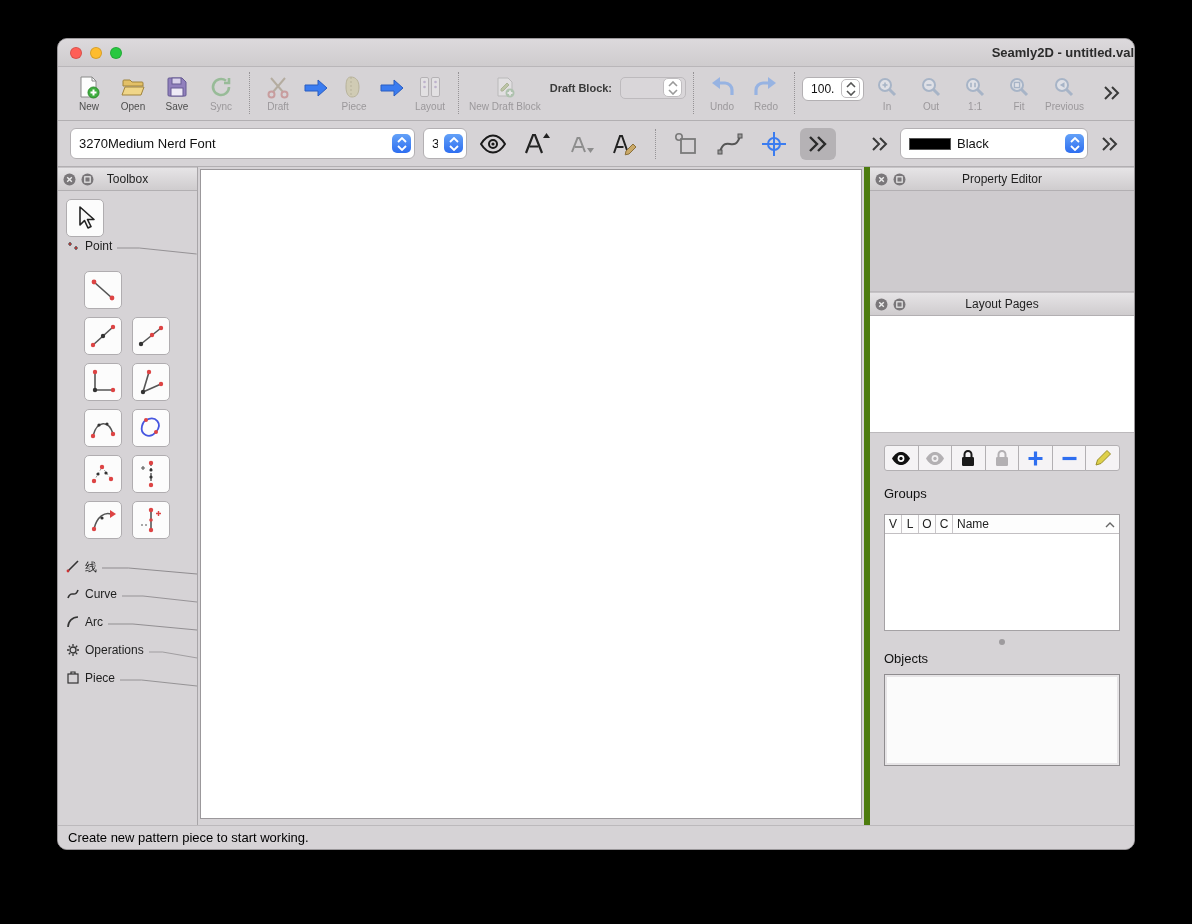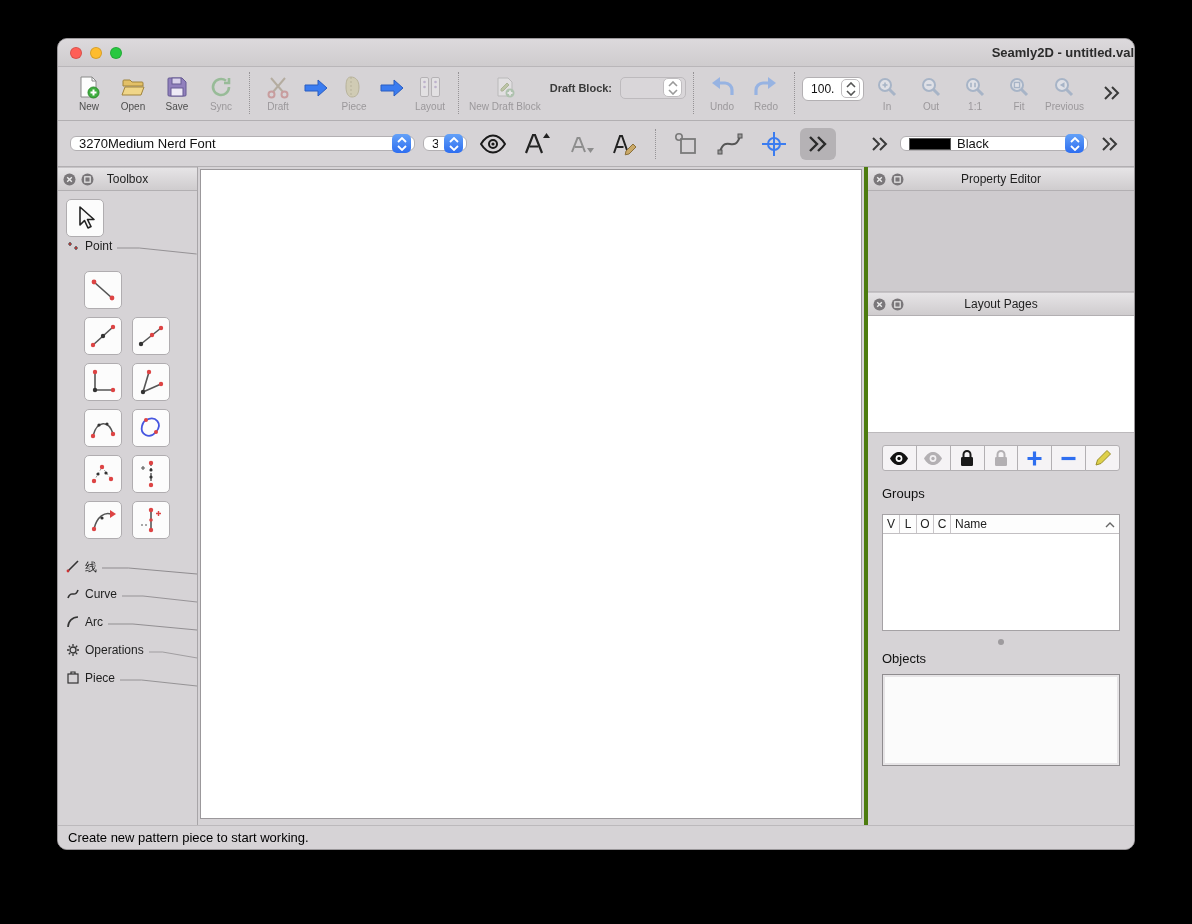--- a/index.html
+++ b/index.html
@@ -28,21 +28,21 @@
   .tbtn.dis .ticon { opacity:.45; }
   .tbtn.dis .tlabel { color:#9b989b; }
   .arrowbtn { display:flex; align-items:center; justify-content:center; min-width:30px; height:40px; margin-bottom:10px; }
   .vsep { width:0; border-left:1px dotted #969396; height:42px; margin:0 5px; align-self:center; }
   .db-label { font-size:11px; font-weight:bold; color:#3a3a3a; margin:0 6px 10px 4px; white-space:nowrap; }
   .spacer { flex:1; }
   .overflow { margin:0 4px; display:flex; align-items:center; }
 
   
   .combo, .spin { display:flex; align-items:center; background:#fff; border:1px solid #b3b0b3; border-radius:6px;
-    height:15px; padding-left:8px; gap:6px; }
+    height:31px; padding-left:8px; gap:6px; }
   .combo-text, .spin-text { font-size:13px; color:#111; flex:1; white-space:nowrap; overflow:hidden; }
   .stepper { width:19px; height:19px; border-radius:5px; margin-right:3px; flex:0 0 auto;
     display:flex; align-items:center; justify-content:center; }
   .stepper.blue { background:linear-gradient(#63a1f8,#2e6ef0); }
   .stepper.white { background:#fff; border:1px solid #c0bdc0; }
   .dbcombo { width:66px; height:22px; background:#d9d6d9; border:1px solid #bdbabd; border-radius:5px;
     display:flex; align-items:center; justify-content:flex-end; margin-bottom:10px; }
   .zoomspin { width:62px; height:24px; margin-bottom:8px; }
   .zoomspin .spin-text { text-align:center; font-size:12px; }
 
@@ -76,21 +76,21 @@
   .tb-section { display:flex; align-items:flex-start; height:26px; padding-left:8px; gap:5px; margin-top:2px; }
   .tb-sec-label { font-size:12px; color:#1f1f1f; white-space:nowrap; }
   .tb-sec-line { flex:1; height:16px; min-width:10px; }
   .point-grid { display:grid; grid-template-columns:38px 38px; gap:8px 10px; padding:6px 0 0 26px; }
 
   
   .canvas-wrap { flex:1; min-width:0; padding:2px 2px 6px 2px; display:flex; }
   .canvas { flex:1; background:#fff; border:1px solid #9b989b; }
 
   
-  .rightcol { width:270px; flex:0 0 auto; border-left:4px solid #4d7c0f; display:flex; flex-direction:column; background:#d6d3d6; }
+  .rightcol { width:270px; flex:0 0 auto; border-left:6px solid #4d7c0f; display:flex; flex-direction:column; background:#d6d3d6; }
   .prop-content { height:101px; flex:0 0 auto; background:#cecbce; border-bottom:1px solid #bcb9bc; }
   .layout-content { height:117px; flex:0 0 auto; background:#fff; border-bottom:1px solid #bcb9bc; }
   .gm-content { flex:1; padding:12px 14px 10px 14px; display:flex; flex-direction:column; min-height:0; }
   .gm-toolbar { display:flex; }
   .gm-btn { width:35px; height:26px; background:#f5f3f5; border:1px solid #b3b0b3; margin-left:-1px;
     display:flex; align-items:center; justify-content:center; }
   .gm-btn:first-child { margin-left:0; border-top-left-radius:3px; border-bottom-left-radius:3px; }
   .gm-btn:last-child { border-top-right-radius:3px; border-bottom-right-radius:3px; }
   .gm-label { font-size:13px; color:#111; margin-top:15px; }
   .gm-table { margin-top:13px; border:1px solid #a5a2a5; background:#fff; }

